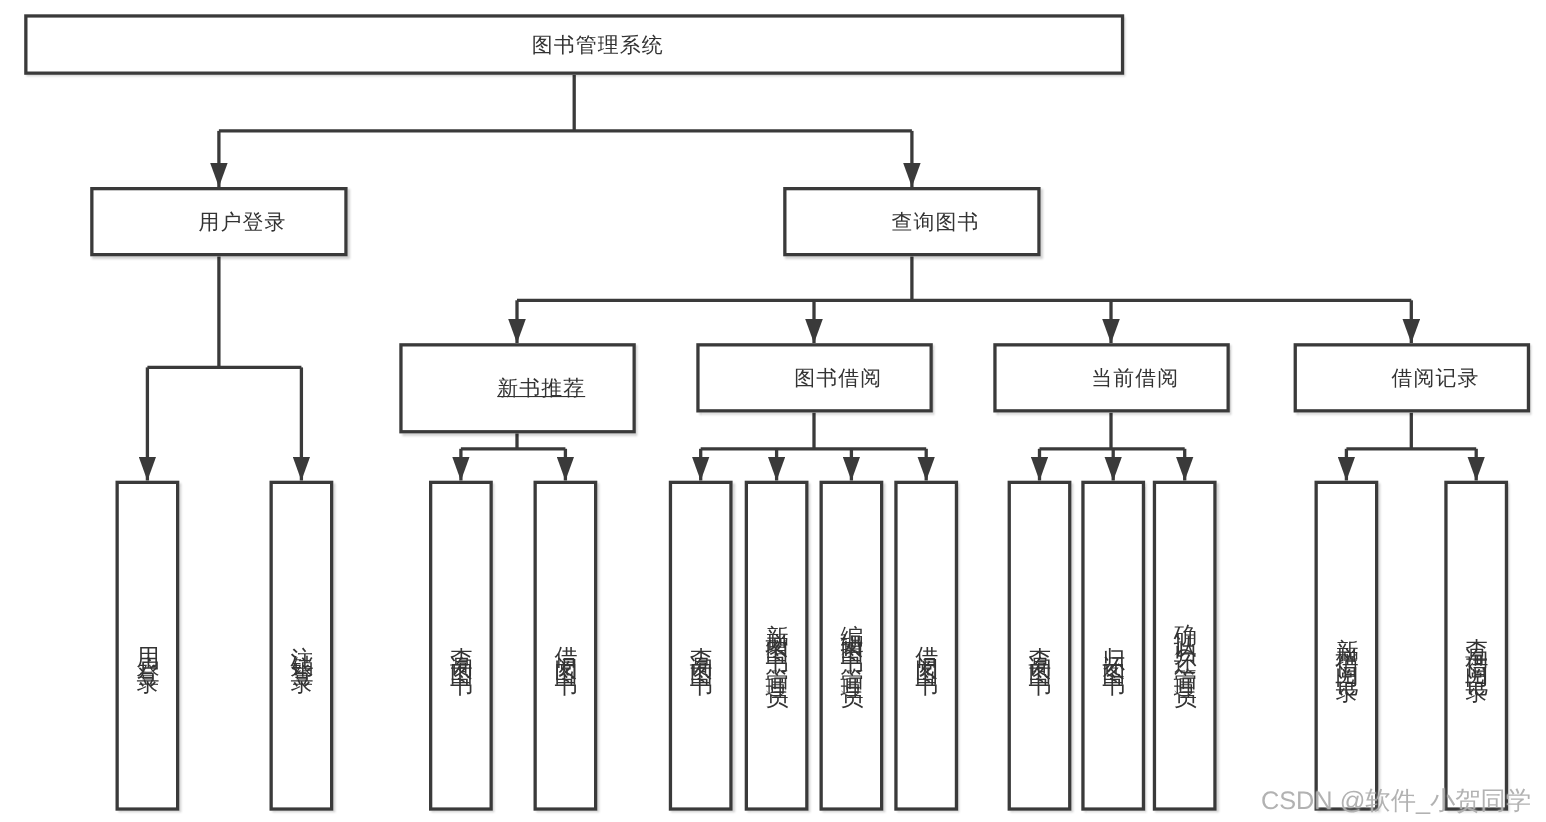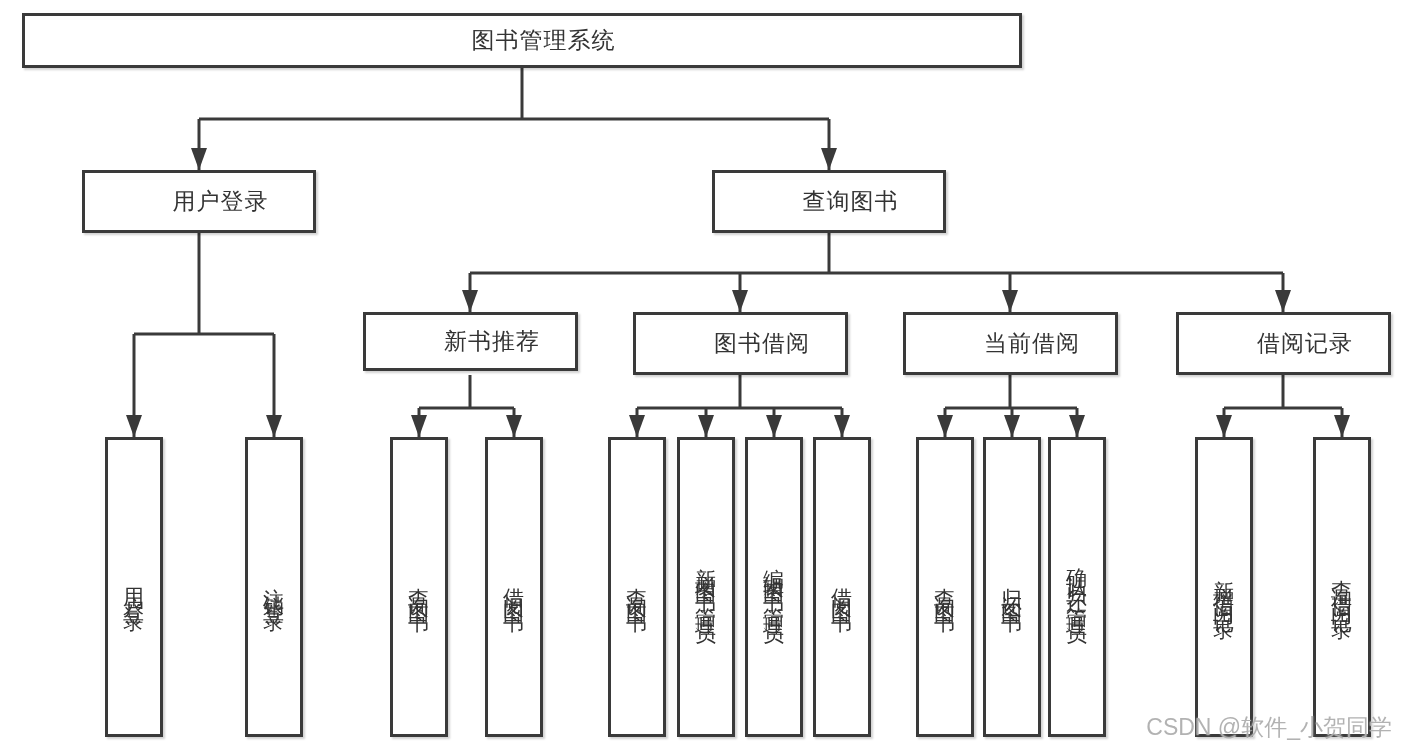--- a/index.html
+++ b/index.html
@@ -25,21 +25,21 @@
     position: absolute;
     background: #ffffff;
     border: 3px solid #3a3a3a;
     box-shadow: 2px 2px 2px rgba(0,0,0,0.18);
     display: flex;
     align-items: center;
     justify-content: center;
     z-index: 2;
   }
   .hbox {
-    font-size: 23px;
+    font-size: 19px;
     letter-spacing: 1px;
     white-space: nowrap;
     padding-left: 43px;
   }
   .vbox .vtext {
     writing-mode: vertical-rl;
     text-orientation: mixed;
     font-size: 21px;
     line-height: 1;
     letter-spacing: 8px;
@@ -52,21 +52,21 @@
     z-index: 5;
     font-size: 23px;
     color: rgba(171,171,171,0.92);
     text-shadow: 0 0 2px rgba(255,255,255,0.8);
     white-space: nowrap;
   }
   
   #n-root        { left: 22px;   top: 13px;  width: 1000px; height: 55px; }
   #n-user-login  { left: 82px;   top: 170px; width: 234px;  height: 63px; }
   #n-book-mgmt   { left: 712px;  top: 170px; width: 234px;  height: 63px; }
-  #n-new-book    { left: 363px;  top: 312px; width: 215px;  height: 59px; }
+  #n-new-book    { left: 363px;  top: 312px; width: 215px;  height: 82px; text-decoration: underline; }
   #n-borrowing   { left: 633px;  top: 312px; width: 215px;  height: 63px; }
   #n-current     { left: 903px;  top: 312px; width: 215px;  height: 63px; }
   #n-records     { left: 1176px; top: 312px; width: 215px;  height: 63px; }
   .leaf { top: 437px; width: 58px; height: 300px; }
   #leaf-1  { left: 105px; }
   #leaf-2  { left: 245px; }
   #leaf-3  { left: 390px; }
   #leaf-4  { left: 485px; }
   #leaf-5  { left: 608px; }
   #leaf-6  { left: 677px; }

